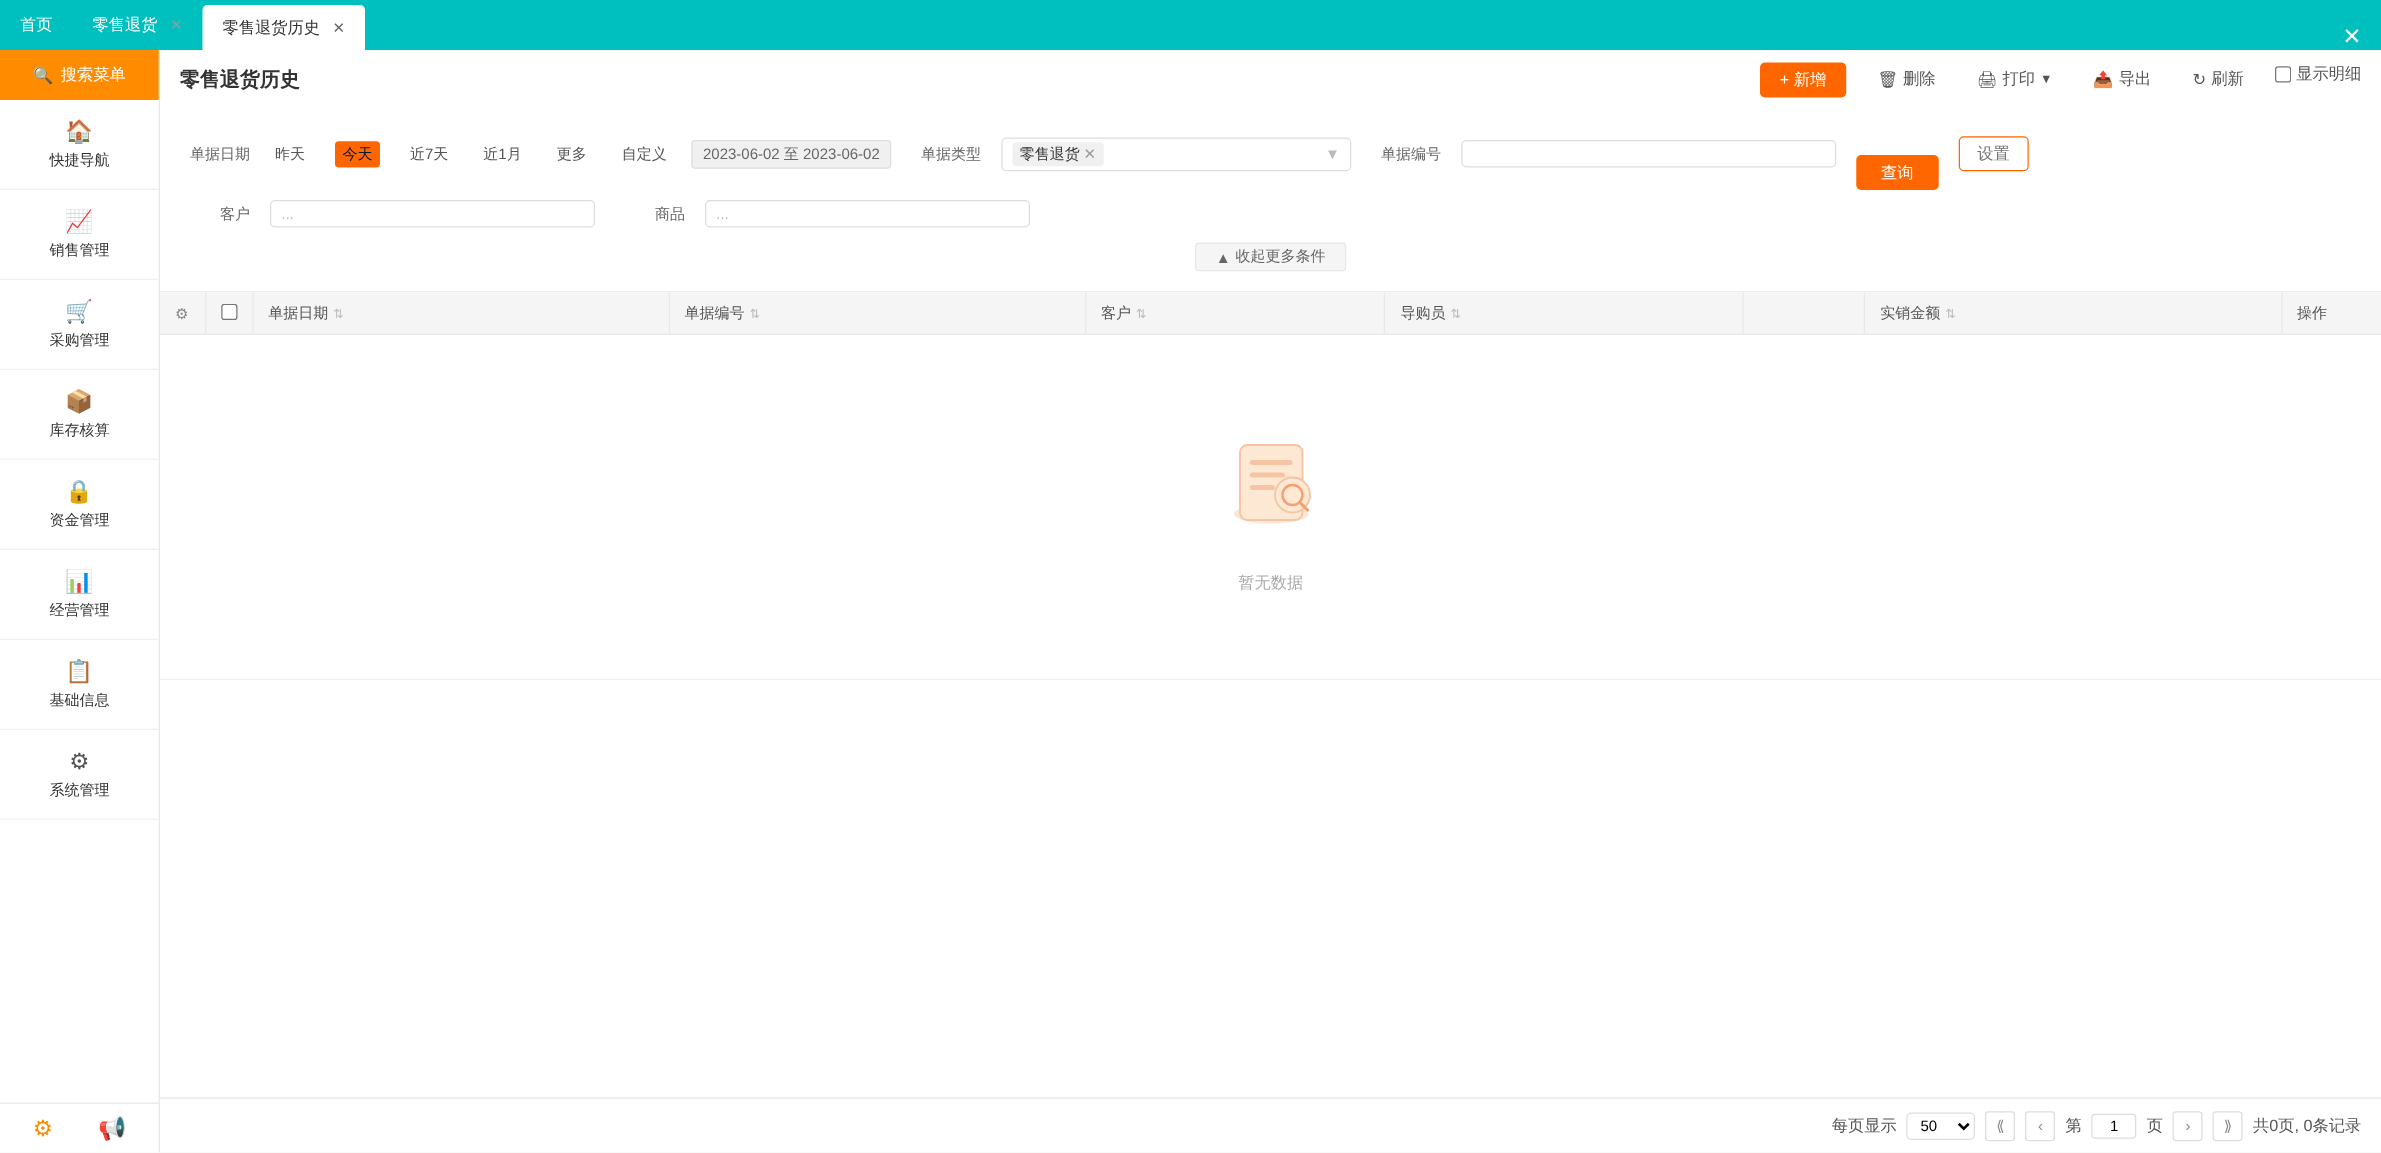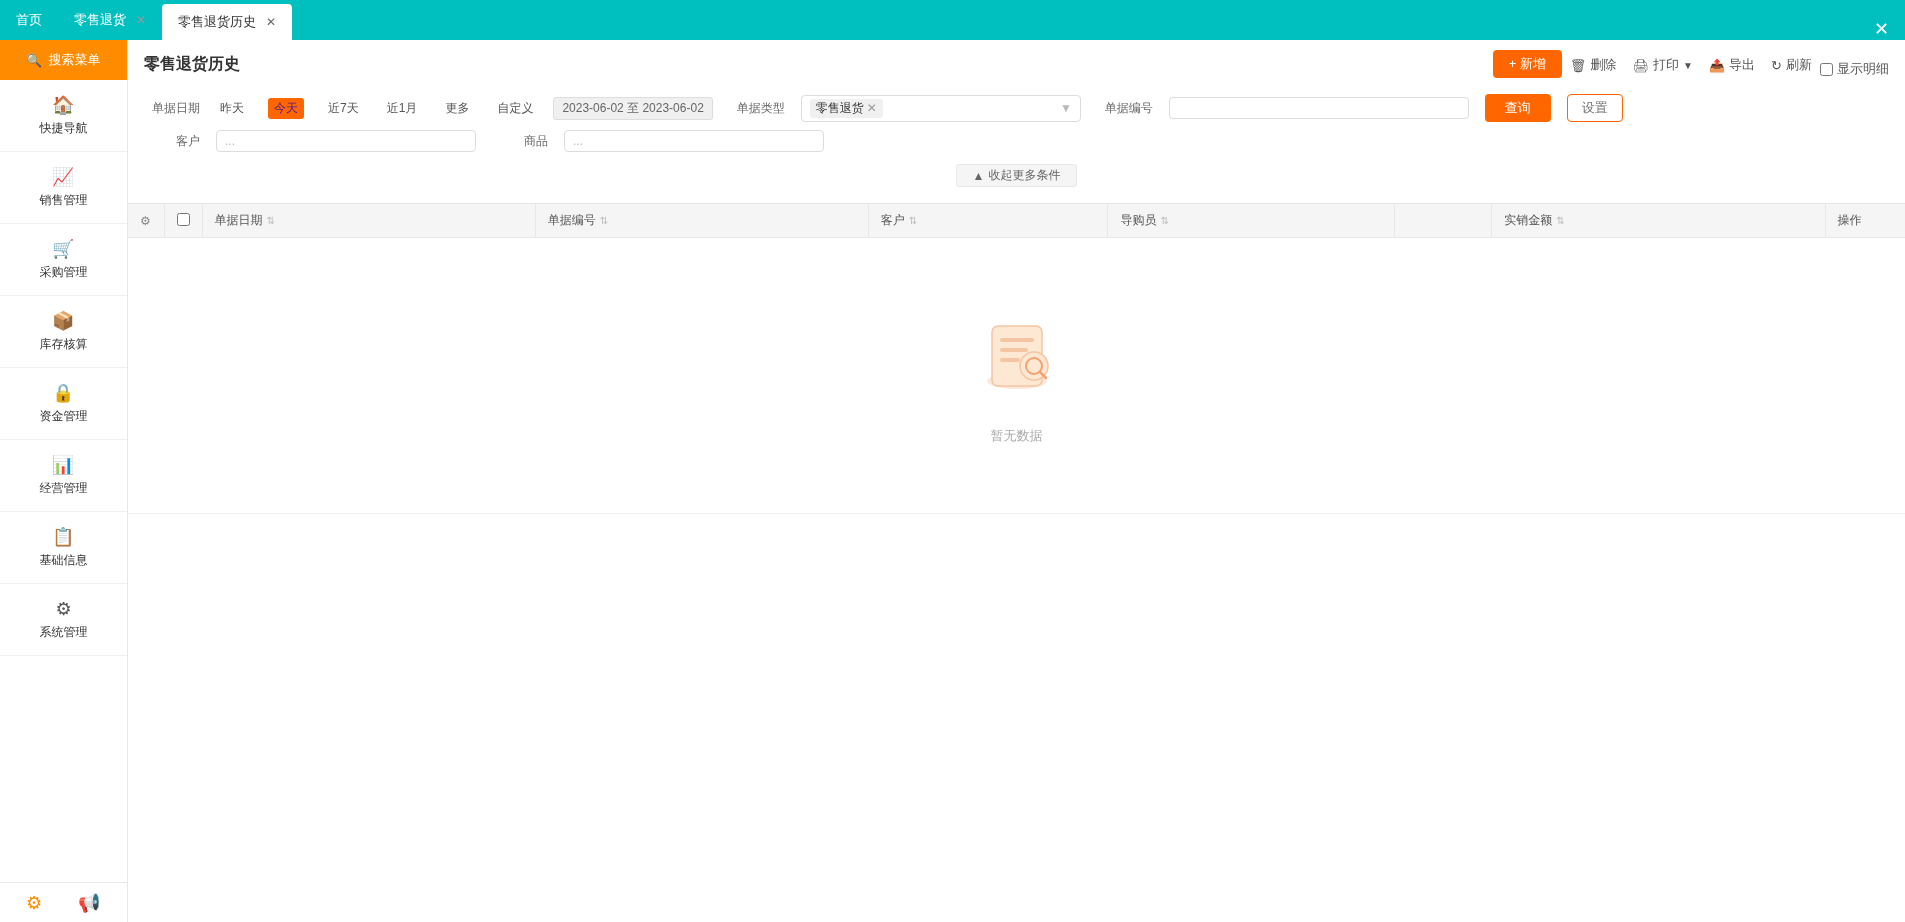--- a/index.html
+++ b/index.html
@@ -137,22 +137,22 @@
       justify-content: space-between;
       margin-bottom: 8px;
     }
     .page-title {
       font-size: 16px;
       font-weight: bold;
       color: #333;
     }
     .page-actions {
       display: flex;
-      align-items: flex-end;
-      gap: 0;
+      align-items: flex-start;
+      gap: 17px;
     }
     .action-btn {
       display: flex;
       align-items: center;
       gap: 4px;
       font-size: 13px;
       color: #555;
       cursor: pointer;
       padding: 4px 8px;
       border-radius: 4px;
@@ -207,21 +207,21 @@
       gap: 20px;
     }
     .date-opt {
       font-size: 12px;
       color: #555;
       cursor: pointer;
       padding: 2px 4px;
     }
     .date-opt.active {
       background: #ff6600;
-      color: #4c1d95;
+      color: #0f172a;
       border-radius: 3px;
       padding: 2px 6px;
     }
     .date-range {
       font-size: 12px;
       color: #666;
       background: #f0f0f0;
       border: 1px solid #ddd;
       border-radius: 3px;
       padding: 2px 8px;
@@ -501,21 +501,21 @@
               <span>零售退货</span>
               <span class="tag-close">✕</span>
             </div>
             <span style="flex:1"></span>
             <span style="color:#bbb;font-size:12px">▼</span>
           </div>
 
           <span class="filter-label">单据编号</span>
           <input class="filter-input" style="min-width: 300px;">
 
-          <button class="btn-primary" style="padding: 5px 20px;">查询</button>
+          <button class="btn-primary" style="padding: 5px 20px; margin-top: 30px;">查询</button>
           <button class="btn-setting">设置</button>
         </div>
 
         <div class="filter-row">
           <span class="filter-label">客户</span>
           <div class="filter-input-placeholder">...</div>
 
           <span class="filter-label">商品</span>
           <div class="filter-input-placeholder">...</div>
         </div>
@@ -590,15 +590,32 @@
                   </svg>
                 </div>
                 <span class="empty-text">暂无数据</span>
               </div>
             </td>
           </tr>
         </tbody>
       </table>
     </div>
 
+    <div class="pagination-bar">
+      <span>每页显示</span>
+      <select class="page-size-select">
+        <option>10</option>
+        <option>20</option>
+        <option selected="">50</option>
+        <option>100</option>
+      </select>
+      <div class="page-nav-btn">⟪</div>
+      <div class="page-nav-btn">‹</div>
+      <span>第</span>
+      <input class="page-input" type="text" value="1" style="">
+      <span>页</span>
+      <div class="page-nav-btn">›</div>
+      <div class="page-nav-btn">⟫</div>
+      <span>共0页, 0条记录</span>
+    </div>
 
   </div>
 </div>
 
 </body></html>

